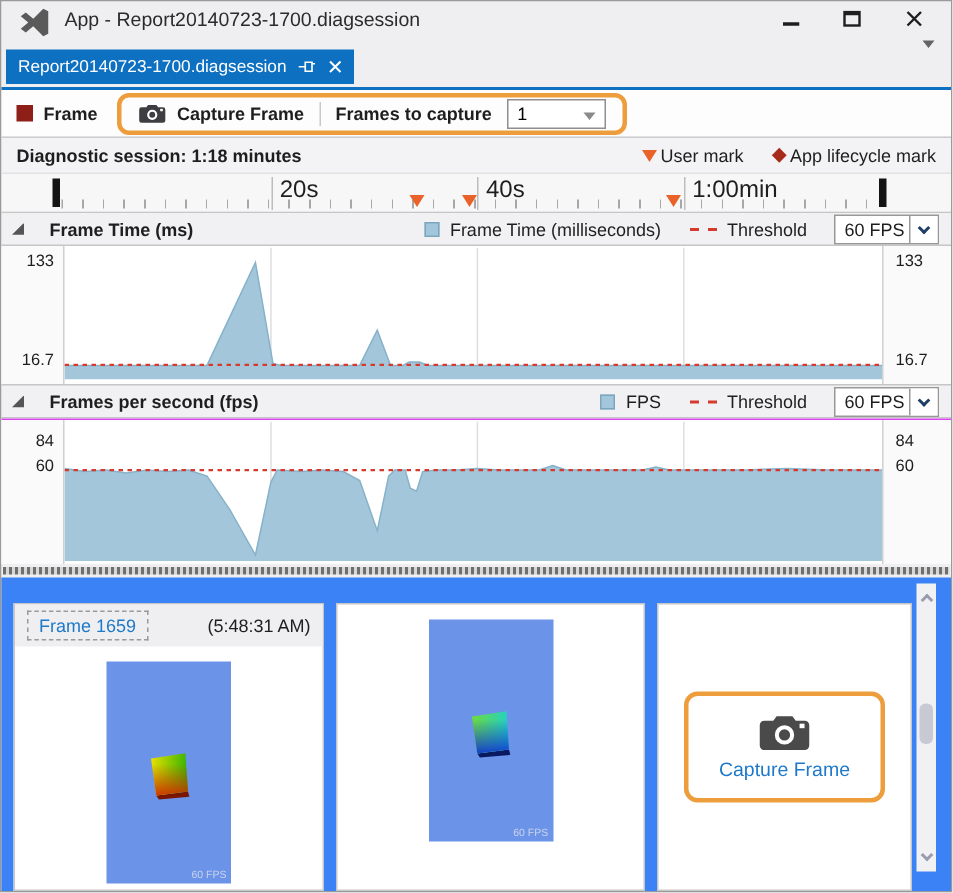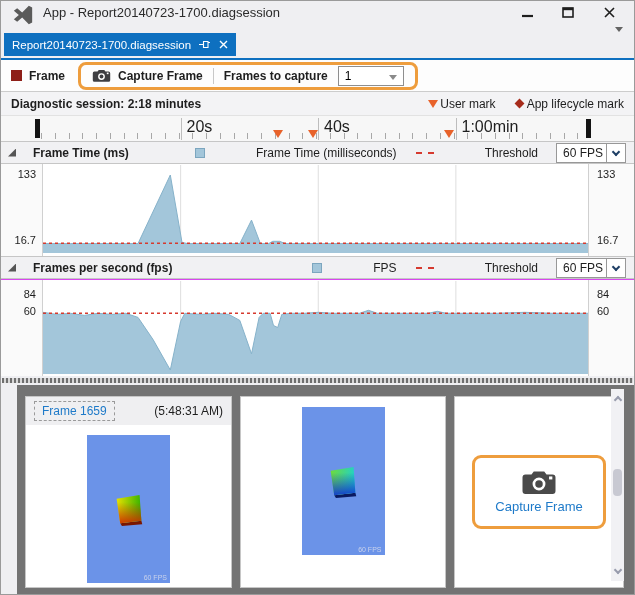--- a/index.html
+++ b/index.html
@@ -47,42 +47,42 @@
   .range-bar { position:absolute; top:3px; width:5px; height:19px; background:#141414; }
   .ruler-mark { position:absolute; bottom:3px; width:0; height:0; border-left:5px solid transparent; border-right:5px solid transparent; border-top:8px solid #e8622a; }
 
   
   .section-header { height:23px; background:#f1f1f3; border-top:1px solid #c6c6c6; border-bottom:1px solid #c6c6c6; display:flex; align-items:center; font-size:12px; color:#1e1e1e; padding:0 8px 0 7px; flex:none; }
   .tri-se { width:8px; height:8px; background:#555; clip-path:polygon(100% 0,100% 100%,0 100%); flex:none; }
   .sh-title { font-weight:700; margin-left:17px; }
   .sh-legend { margin-left:auto; display:flex; align-items:center; gap:7px; }
   .swatch { width:10px; height:10px; background:#a3c6da; border:1px solid #7ca6bf; }
   .dash-sample { width:18px; border-top:2px dashed #d63a2f; margin-left:10px; }
-  .sh-legend .lbl { margin-right:2px;margin-left:44px; }
+  .sh-legend .lbl { margin-right:2px; }
   .fps-select { width:70px; height:20px; border:1px solid #989898; background:#fff; display:flex; align-items:center; font-size:12px; margin-left:9px; }
   .fps-select .txt { flex:1; padding-left:6px; }
   .fps-select .btn { width:19px; height:100%; border-left:1px solid #989898; display:flex; align-items:center; justify-content:center; background:#fff; }
   .chev { width:6px; height:6px; border-right:2px solid #1f3f66; border-bottom:2px solid #1f3f66; transform:rotate(45deg); margin-top:-2px; }
 
   
   .chart-row { position:relative; background:#fff; flex:none; }
   .chart-frametime { height:92px; }
   .chart-fps { height:97px; border-top:1px solid #d946ef; }
   .gutter-left { position:absolute; left:0; top:0; bottom:0; width:42px; background:#fafafa; border-right:1px solid #d0d0d0; }
   .gutter-right { position:absolute; right:0; top:0; bottom:0; width:46px; background:#fafafa; border-left:1px solid #d0d0d0; }
   .ylabel { position:absolute; font-size:11px; color:#1e1e1e; }
   .yl-left { right:6px; } .yl-right { left:8px; }
   .plot { position:absolute; left:42px; top:1px; }
 
   
   .splitter { height:9px; background:#efeff2; padding:2px 1px; flex:none; }
   .splitter-inner { height:5px; background:repeating-linear-gradient(90deg,#6f6f6f 0 2px,#d8d8d8 2px 4px); }
 
   
-  .gallery { flex:1; background:#737373; position:relative; padding:4px 0 0 8px; display:flex; gap:8px; align-items:center;margin-left:16px; }
+  .gallery { flex:1; background:#3b82f6; position:relative; padding:4px 0 0 8px; display:flex; gap:8px; align-items:flex-end; }
   .frame-card { height:192px; background:#fff; border:1px solid #c6c6c6; display:flex; flex-direction:column; }
   .card-w1 { width:207px; } .card-w2 { width:206px; }
   .card-header { height:28px; background:#efeff1; display:flex; align-items:center; padding:0 8px; font-size:12px; flex:none; }
   .frame-link { color:#1e7ac9; cursor:pointer; white-space:nowrap; }
   .focus-dotted { border:1px dashed #9a9a9a; padding:2px 7px; }
   .frame-ts { margin-left:auto; color:#1e1e1e; white-space:nowrap; }
   .thumb { width:83px; height:148px; background:#6b93e8; margin:10px auto 0; position:relative; }
   .thumb svg { position:absolute; left:50%; top:52%; transform:translate(-50%,-50%); }
   .thumb-overlay { position:absolute; right:3px; bottom:2px; font-size:7px; color:#c9d2ec; }
   .capture-card { width:170px; height:192px; background:#fff; border:1px solid #c6c6c6; display:flex; align-items:center; justify-content:center; }
@@ -165,21 +165,21 @@
       <span class="vsep"></span>
       <span class="frames-label">Frames to capture</span>
       <span class="combo">
         <span>1</span>
         <span class="caret-down"></span>
       </span>
     </span>
   </div>
 
   <div class="session-bar">
-    <span class="session-label">Diagnostic session: 2:18 minutes</span>
+    <span class="session-label">Diagnostic session: 1:18 minutes</span>
     <span class="legend-right">
       <span class="tri-down"></span>
       <span>User mark</span>
       <span class="legend-gap"></span>
       <span class="diamond"></span>
       <span>App lifecycle mark</span>
     </span>
   </div>
 
   <div class="ruler" id="ruler">

